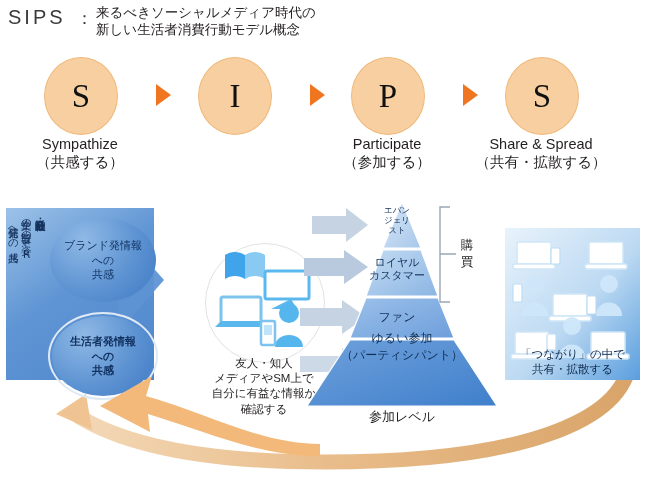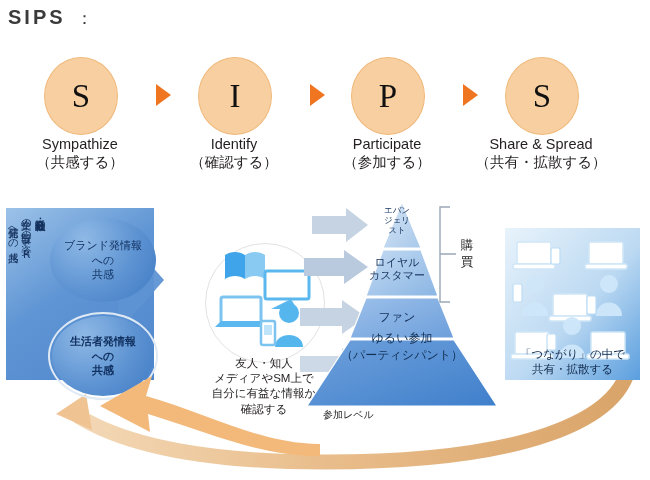--- a/index.html
+++ b/index.html
@@ -5,21 +5,21 @@
 <style>
   html,body{margin:0;padding:0;}
   body{
     width:650px;height:480px;overflow:hidden;background:#ffffff;
     font-family:"Liberation Sans","DejaVu Sans",sans-serif;
     color:#231f20;position:relative;
   }
   #stage{position:relative;width:650px;height:480px;}
 
   
-  .hdr-sips{position:absolute;left:8px;top:6px;font-size:20px;letter-spacing:3px;color:#3a3a3a;font-weight:bold;}
+  .hdr-sips{position:absolute;left:8px;top:6px;font-size:20px;letter-spacing:3px;color:#3a3a3a;}
   .hdr-colon{position:absolute;left:76px;top:7px;font-size:17px;color:#3a3a3a;}
   .hdr-sub{position:absolute;left:96px;top:4px;font-size:13.5px;line-height:1.28;color:#231f20;white-space:pre-line;}
 
   
   .circ{
     position:absolute;width:72px;height:76px;border-radius:50%;
     background:#f8cfa0;border:1px solid #f0b97c;
     display:flex;align-items:center;justify-content:center;
     font-size:33px;color:#111;font-family:"Liberation Serif","DejaVu Serif",serif;
   }
@@ -47,56 +47,56 @@
      font-size:11.5px;line-height:1.32;color:#231f20;white-space:pre-line;}
 
   
   .garrow{position:absolute;}
 
   
   .pyr{position:absolute;left:307px;top:200px;width:190px;height:208px;}
   .pyrlab{position:absolute;text-align:center;font-size:11px;line-height:1.2;
       color:#14315c;white-space:pre-line;}
   .pyrlab.w{color:#123055;}
-  .pyrcaption{position:absolute;left:323px;top:408px;width:130px;text-align:left;
-      font-size:10px;color:#231f20;}
+  .pyrcaption{position:absolute;left:337px;top:408px;width:130px;text-align:center;
+      font-size:13px;color:#231f20;}
   .kobai{position:absolute;left:456px;top:237px;width:22px;text-align:center;
       font-size:12.5px;line-height:1.35;color:#1b1b1b;}
 
   
   .rpanel{position:absolute;left:505px;top:228px;width:135px;height:152px;}
   .rtext{position:absolute;left:505px;top:347px;width:135px;text-align:center;
       font-size:11.5px;line-height:1.34;color:#102a4c;white-space:pre-line;}
 
   
   .bottom-label{position:absolute;left:155px;top:428px;width:340px;text-align:center;
       font-size:17px;color:#231f20;font-family:"Liberation Serif","DejaVu Serif",serif;}
   svg{overflow:visible;}
 </style>
 </head>
 <body>
 
 <div id="stage">
 
   <div class="hdr-sips">SIPS</div>
   <div class="hdr-colon">：</div>
+  <div class="hdr-sub">来るべきソーシャルメディア時代の
+新しい生活者消費行動モデル概念</div>
 
   <div class="circ" style="left:44px;top:57px;">S</div>
   <div class="circ" style="left:198px;top:57px;">I</div>
   <div class="circ" style="left:351px;top:57px;">P</div>
   <div class="circ" style="left:505px;top:57px;">S</div>
 
   <div class="tri" style="left:156px;top:84px;"></div>
   <div class="tri" style="left:310px;top:84px;"></div>
   <div class="tri" style="left:463px;top:84px;"></div>
 
   <div class="clab" style="left:-5px;top:135px;">Sympathize
 （共感する）</div>
-  <div class="clab" style="left:149px;top:135px;">Identify
-（確認する）</div>
   <div class="clab" style="left:456px;top:135px;">Share &amp; Spread
 （共有・拡散する）</div>
   <div class="clab" style="left:302px;top:135px;">Participate
 （参加する）</div>
 
   <svg style="position:absolute;left:0;top:330px;width:650px;height:150px;">
     <defs>
       <linearGradient id="loopg" x1="0" y1="0" x2="1" y2="0">
         <stop offset="0%" stop-color="#f3d8b6"></stop>
         <stop offset="45%" stop-color="#e9bd8b"></stop>

